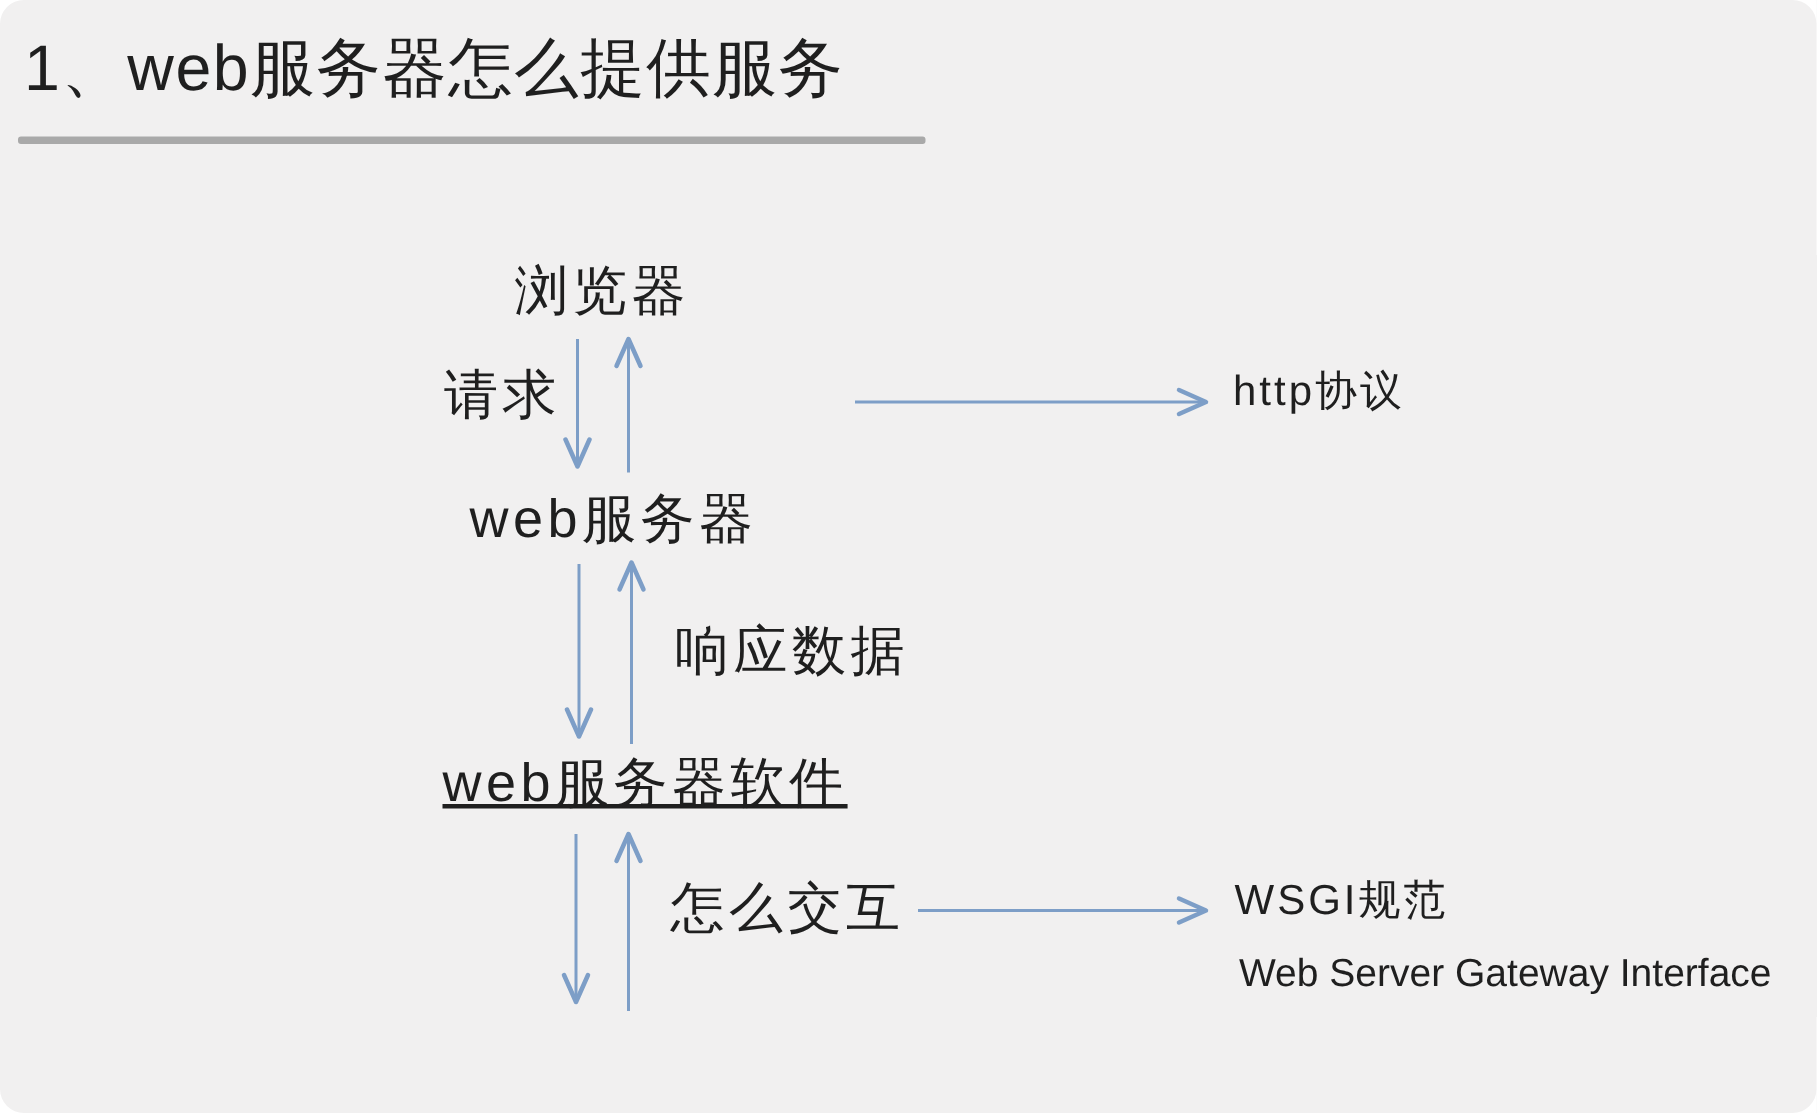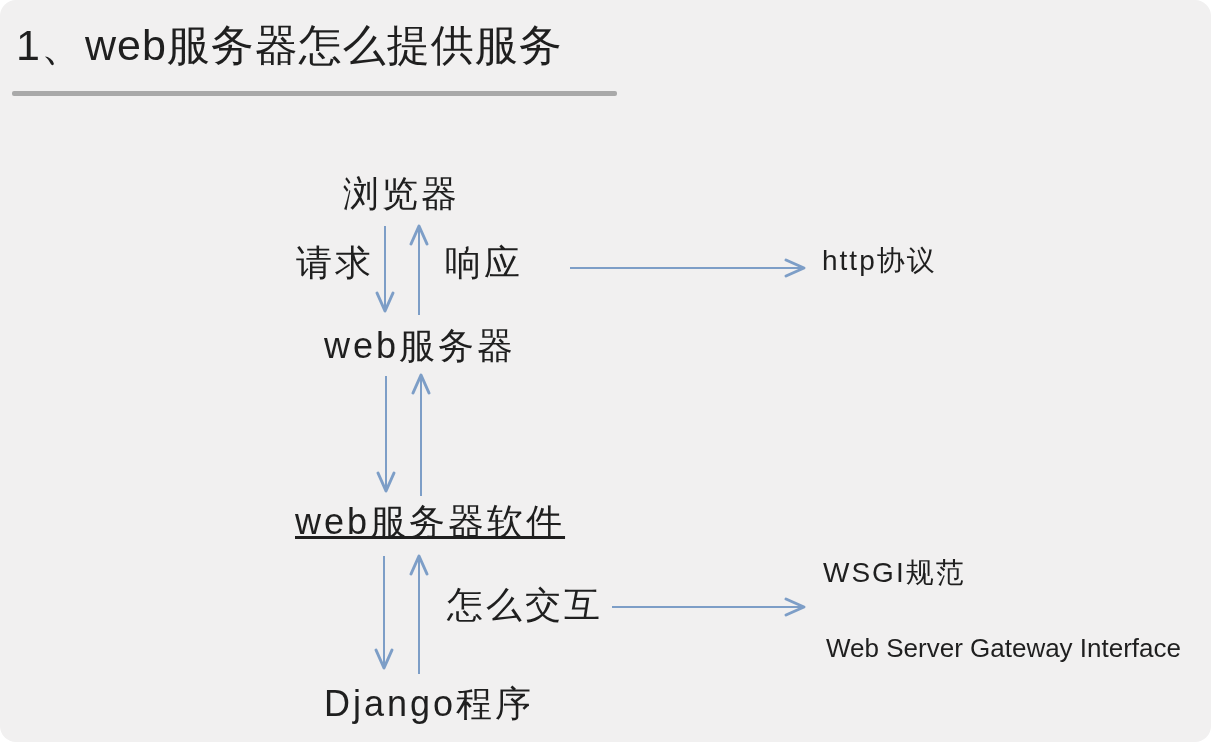--- a/index.html
+++ b/index.html
@@ -50,26 +50,26 @@
     letter-spacing: 2px;
   }
   .annotation-sub {
     font-size: 26px;
     letter-spacing: 0;
   }
   .node-browser            { left: 343px; top: 170px; }
   .label-request           { left: 282px; top: 239px; margin-left: 14px; }
   .label-response          { left: 445px; top: 239px; }
   .annot-http              { left: 822px; top: 242px; }
-  .node-web-server         { left: 324px; top: 322px; }
+  .node-web-server         { left: 313px; top: 322px; }
   .label-receive-request   { left: 214px; top: 410px; }
   .label-response-data     { left: 450px; top: 410px; }
   .node-web-server-sw      { left: 295px; top: 498px; text-decoration: underline; }
   .label-how-interact      { left: 447px; top: 581px; }
-  .annot-wsgi              { left: 823px; top: 554px; }
+  .annot-wsgi              { left: 823px; top: 581px; }
   .annot-wsgi-sub          { left: 826px; top: 633px; text-align: right; }
   .node-django             { left: 324px; top: 680px; }
   svg.arrows {
     position: absolute;
     left: 0; top: 0;
     width: 1211px;
     height: 742px;
     pointer-events: none;
   }
 </style>
@@ -94,31 +94,30 @@
     <line x1="421" y1="496" x2="421" y2="375" stroke="#7d9ec7" stroke-width="2" marker-end="url(#head)"></line>
     <line x1="384" y1="556" x2="384" y2="668" stroke="#7d9ec7" stroke-width="2" marker-end="url(#head)"></line>
     <line x1="419" y1="674" x2="419" y2="556" stroke="#7d9ec7" stroke-width="2" marker-end="url(#head)"></line>
     <line x1="612" y1="607" x2="804" y2="607" stroke="#7d9ec7" stroke-width="2" marker-end="url(#head)"></line>
   </svg>
 
   <div class="abs node node-browser">浏览器</div>
 
   <div class="abs edge-label label-request">请求</div>
 
-  <div class="abs edge-label label-response">响应</div>
 
   <div class="abs annotation-main annot-http">http协议</div>
 
   <div class="abs node node-web-server">web服务器</div>
 
 
+  <div class="abs edge-label label-response-data">响应数据</div>
 
   <div class="abs node node-web-server-sw">web服务器软件</div>
 
   <div class="abs edge-label label-how-interact">怎么交互</div>
 
   <div class="abs annotation-main annot-wsgi">WSGI规范</div>
 
   <div class="abs annotation-sub annot-wsgi-sub">Web Server Gateway Interface</div>
 
-  <div class="abs node node-django">Django程序</div>
 
 </div>
 
 </body></html>

